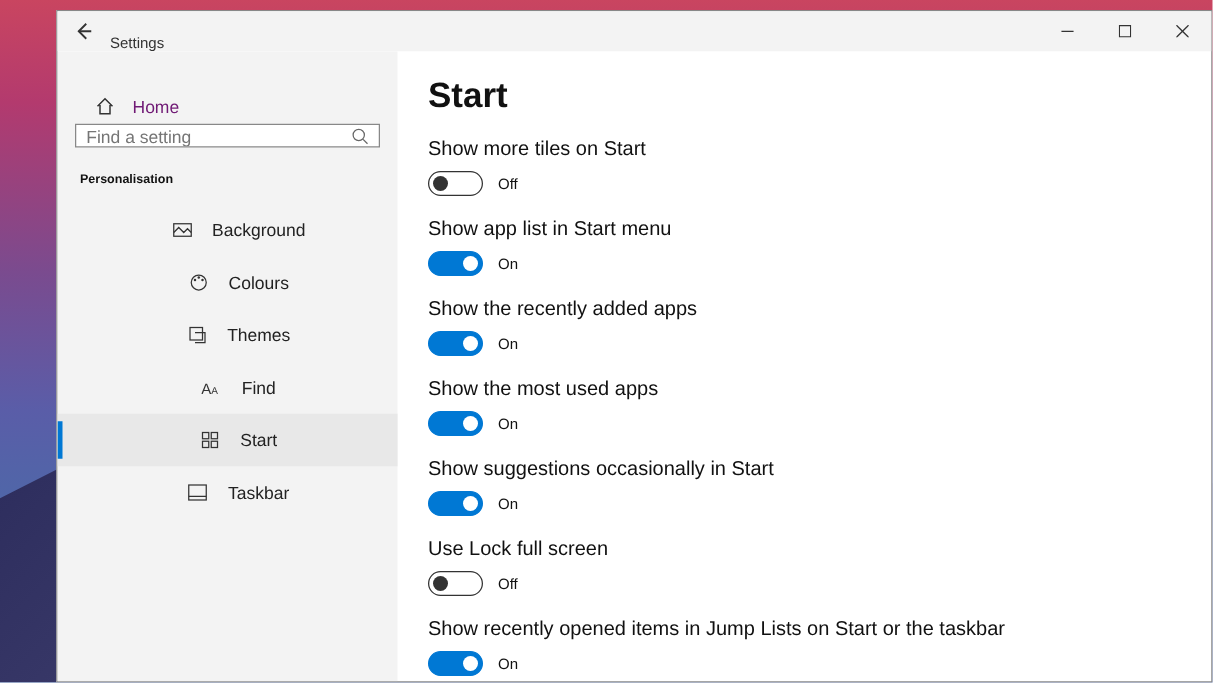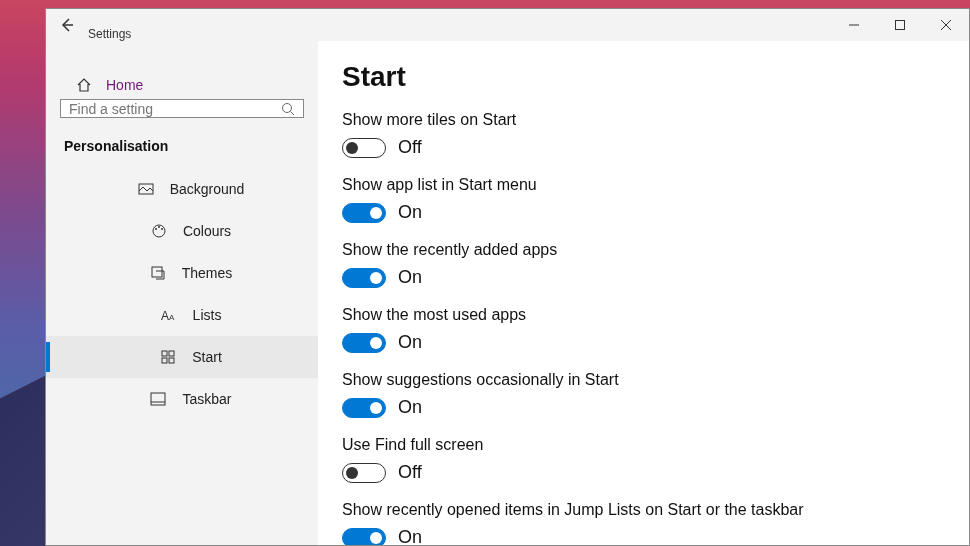--- a/index.html
+++ b/index.html
@@ -20,37 +20,37 @@
 .titlebar { height: 32px; display: flex; align-items: flex-end; background: #f3f3f3; }
 .back-btn { width: 42px; height: 32px; display:flex; align-items:center; justify-content:center; font-size:16px; cursor:pointer; }
 .app-title { font-size: 12px; color:#333; }
 .titlebar-spacer { flex: 1; }
 .sys-btn { width: 46px; height: 32px; display:flex; align-items:center; justify-content:center; cursor:pointer; }
 .content { flex:1; display:flex; overflow:hidden; }
 .sidebar { width: 272px; background:#f3f3f3; padding-top: 14px; display:flex; flex-direction:column; }
 .home-row { height: 38px; display:flex; align-items:flex-end; padding-left:30px; gap:14px; font-size:14px; color:#701a75; cursor:pointer; }
 .search-box { margin: 6px 14px 12px 14px; height: 19px; border:1px solid #888; background:#fff; display:flex; align-items:center; padding:0 8px; }
 .search-box input { flex:1; border:none; outline:none; font-size:14px; background:transparent; }
-.category { padding: 8px 18px 14px 18px; font-size:14px; font-weight:600; color:#111; }
+.category { padding: 8px 18px 14px 18px; font-size:10px; font-weight:600; color:#111; }
 .nav-list { display:flex; flex-direction:column; }
 .nav-item { height: 42px; display:flex; align-items:center; padding-left:18px; gap:16px; font-size:14px; color:#222; cursor:pointer; position:relative;justify-content:center; }
 .nav-item.selected::before { content:""; position:absolute; left:0; top:6px; bottom:6px; width:4px; background:#0078d4; }
 .nav-item.selected { background:#e8e8e8; }
 .nav-icon { width:16px; height:16px; display:flex; align-items:center; justify-content:center; }
 .main { flex:1; padding: 20px 24px; overflow:auto; }
 .page-title { font-size: 28px; font-weight:600; margin-bottom: 18px; color:#111; }
 .setting { margin-bottom: 18px; }
 .setting-label { font-size: 16px; color:#111; margin-bottom: 8px; }
 .toggle-row { display:flex; align-items:center; gap:12px; }
 .toggle { width:44px; height:20px; border-radius:10px; position:relative; cursor:pointer; }
 .toggle.off { border:1px solid #333; background:#fff; }
 .toggle.off .knob { position:absolute; left:3px; top:3px; width:12px; height:12px; border-radius:50%; background:#333; }
 .toggle.on { background:#0078d4; border:1px solid #0078d4; }
 .toggle.on .knob { position:absolute; right:3px; top:3px; width:12px; height:12px; border-radius:50%; background:#fff; }
-.toggle-state { font-size:18px; color:#111; }
+.toggle-state { font-size:12px; color:#111; }
 svg { display:block; }
 </style>
 </head>
 <body>
 
 <div class="wallpaper-mtn"></div>
 
 <div class="window">
   <div class="titlebar">
     <div class="back-btn">
@@ -130,21 +130,21 @@
             </span>
           <span>Themes</span>
         </div>
         <div class="nav-item">
           <span class="nav-icon">
               <svg width="16" height="14" viewBox="0 0 16 14">
                 <text x="0" y="12" font-size="12" fill="#333" font-family="serif">A</text>
                 <text x="8" y="12" font-size="8" fill="#333" font-family="serif">A</text>
               </svg>
             </span>
-          <span>Lists</span>
+          <span>Find</span>
         </div>
         <div class="nav-item selected">
           <span class="nav-icon">
               <svg width="16" height="16" viewBox="0 0 16 16">
                 <rect x="2" y="2" width="5" height="5" stroke="#333" fill="none"></rect>
                 <rect x="9" y="2" width="5" height="5" stroke="#333" fill="none"></rect>
                 <rect x="2" y="9" width="5" height="5" stroke="#333" fill="none"></rect>
                 <rect x="9" y="9" width="5" height="5" stroke="#333" fill="none"></rect>
               </svg>
             </span>
@@ -204,21 +204,21 @@
           <div class="setting">
             <div class="setting-label">Show suggestions occasionally in Start</div>
             <div class="toggle-row">
               <div class="toggle on">
                 <div class="knob"></div>
               </div>
               <span class="toggle-state">On</span>
             </div>
           </div>
           <div class="setting">
-            <div class="setting-label">Use Find full screen</div>
+            <div class="setting-label">Use Lock full screen</div>
             <div class="toggle-row">
               <div class="toggle off">
                 <div class="knob"></div>
               </div>
               <span class="toggle-state">Off</span>
             </div>
           </div>
           <div class="setting">
             <div class="setting-label">Show recently opened items in Jump Lists on Start or the taskbar</div>
             <div class="toggle-row">

